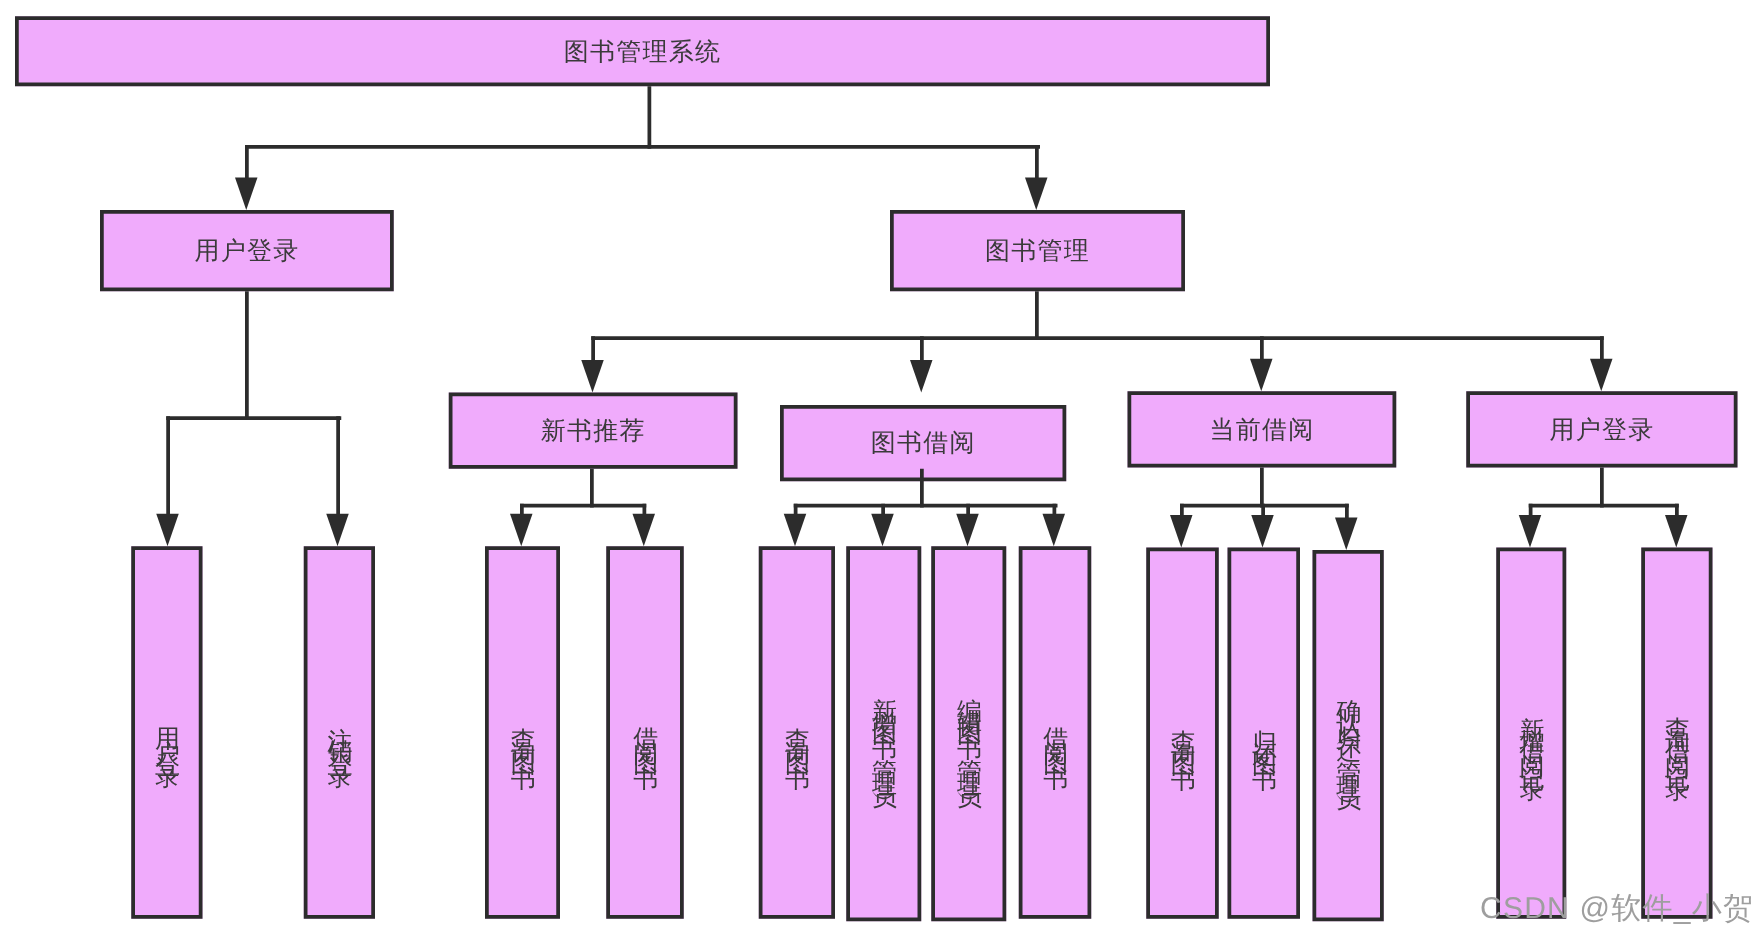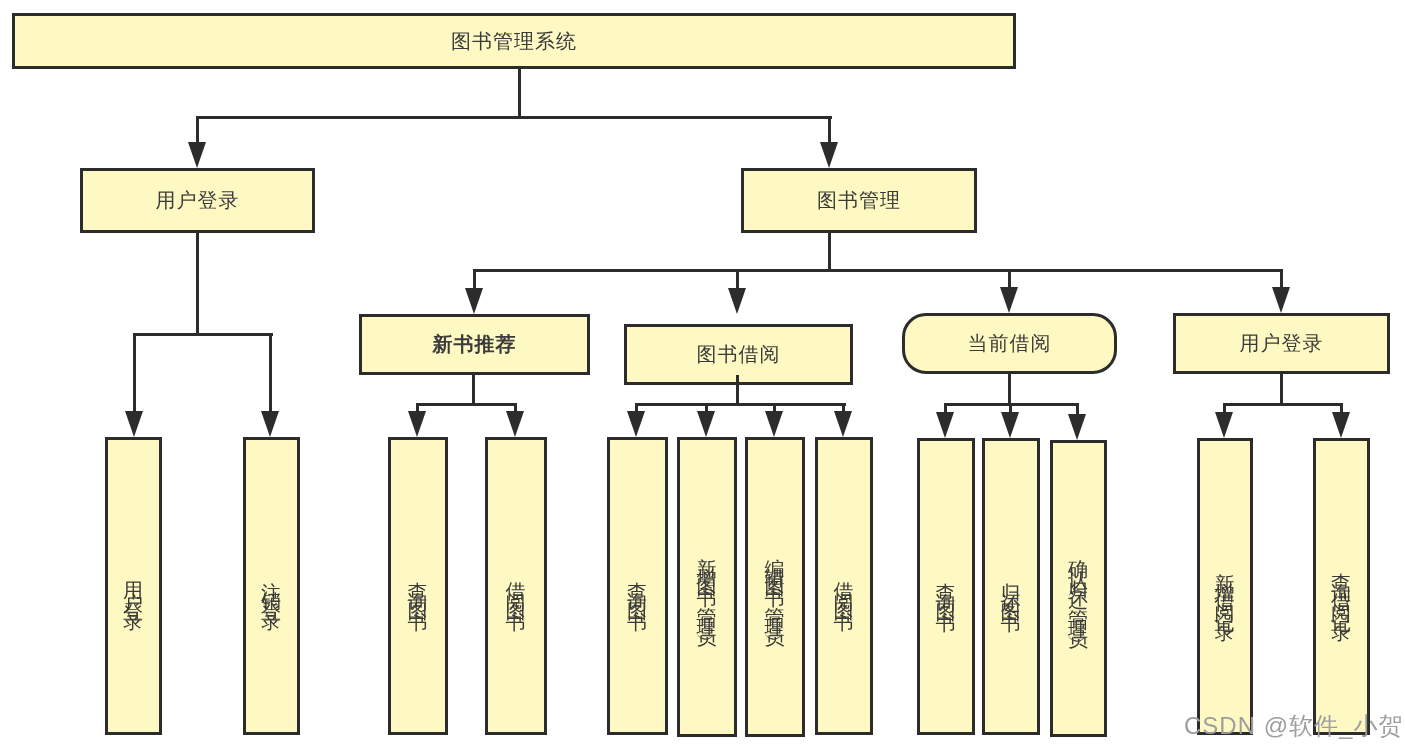--- a/index.html
+++ b/index.html
@@ -12,21 +12,21 @@
     position: relative;
     width: 1405px;
     height: 747px;
     background: #ffffff;
     overflow: hidden;
   }
   .box {
     position: absolute;
     box-sizing: border-box;
     border: 3px solid #2c2c2c;
-    background: #fef9c3;
+    background: #f0abfc;
     display: flex;
     align-items: center;
     justify-content: center;
     color: #3a3a3a;
     font-size: 20px;
     letter-spacing: 1px;
     text-align: center;
   }
   .vtext {
     writing-mode: vertical-rl;
@@ -60,27 +60,27 @@
 </style>
 </head>
 <body>
 
 <div class="canvas">
 
   <div class="box" style="left:12px; top:13px; width:1004px; height:56px;">图书管理系统</div>
 
   <div class="box" style="left:80px; top:168px; width:235px; height:65px;">用户登录</div>
 
-  <div class="box" style="left:712px; top:168px; width:236px; height:65px;margin-left:29px;">图书管理</div>
+  <div class="box" style="left:712px; top:168px; width:236px; height:65px;">图书管理</div>
 
-  <div class="box" style="left:359px; top:314px; width:231px; height:61px;font-weight:bold;">新书推荐</div>
+  <div class="box" style="left:359px; top:314px; width:231px; height:61px;">新书推荐</div>
 
   <div class="box" style="left:624px; top:324px; width:229px; height:61px;">图书借阅</div>
 
-  <div class="box" style="left:902px; top:313px; width:215px; height:61px;border-radius:24px;">当前借阅</div>
+  <div class="box" style="left:902px; top:313px; width:215px; height:61px;">当前借阅</div>
 
   <div class="box" style="left:1173px; top:313px; width:217px; height:61px;">用户登录</div>
 
   <div class="box vtext" style="left:105px; top:437px; width:57px; height:298px;">用户登录</div>
 
   <div class="box vtext" style="left:243px; top:437px; width:57px; height:298px;">注销登录</div>
 
   <div class="box vtext" style="left:388px; top:437px; width:60px; height:298px;">查询图书</div>
 
   <div class="box vtext" style="left:485px; top:437px; width:62px; height:298px;">借阅图书</div>

